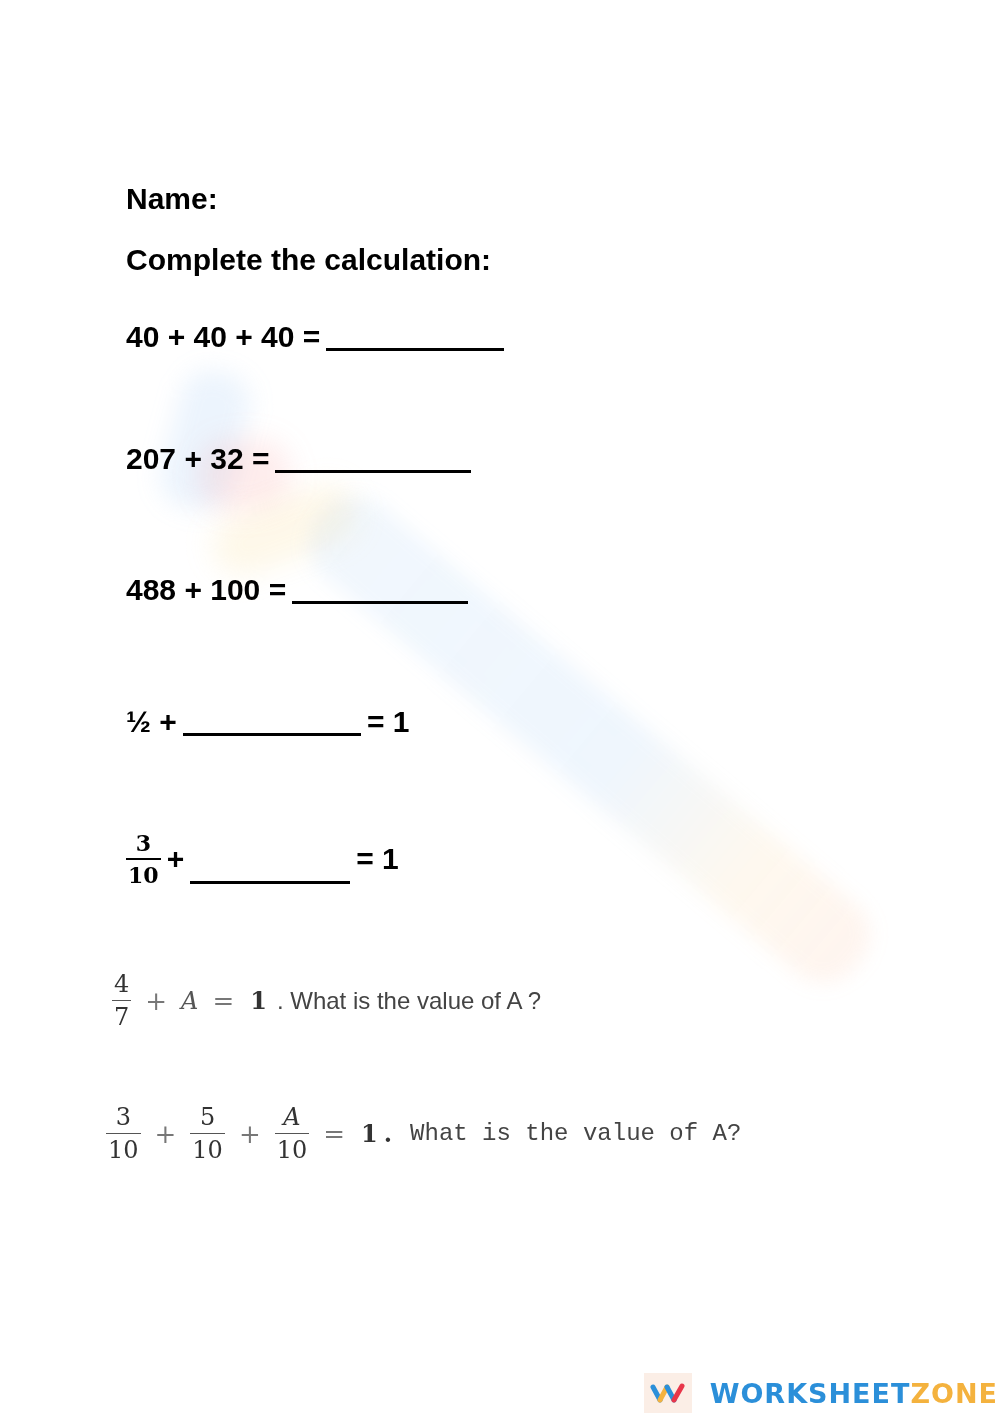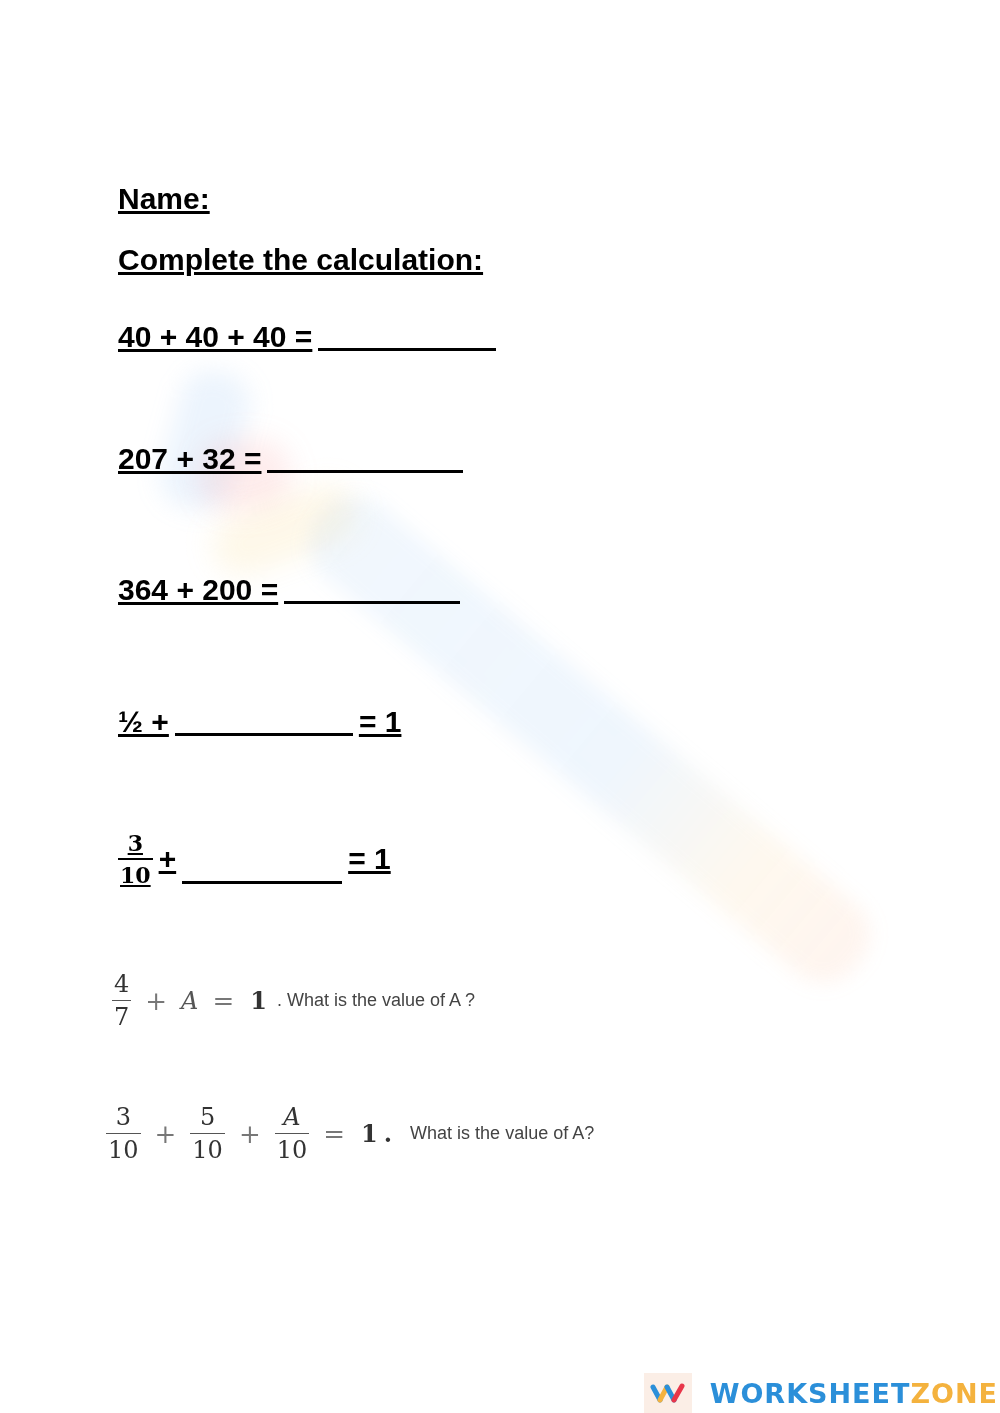--- a/index.html
+++ b/index.html
@@ -66,26 +66,25 @@
     }
 
     .content {
       position: absolute;
       left: 118px;
       top: 0;
       z-index: 1;
     }
     .line {
       position: absolute;
-      left: 0;
+      left: 8px;
       white-space: nowrap;
       font-weight: bold;
       font-size: 30px;
       line-height: 36px;
-      text-decoration: underline;
     }
     .blank {
       display: inline-block;
       border-bottom: 3px solid #000;
       height: 26px;
       vertical-align: baseline;
       margin: 0 6px 0 6px;
       position: relative;
       top: 4px;
     }
@@ -134,21 +133,21 @@
       font-style: italic;
       color: #555;
     }
     .math-line .one {
       color: #333;
       font-weight: bold;
       margin-left: 2px;
     }
     .math-line .question {
       font-family: "Liberation Sans", sans-serif;
-      font-size: 18px;
+      font-size: 24px;
       color: #444;
       margin-left: 10px;
     }
 
     .footer-logo {
       position: absolute;
       right: 0;
       bottom: 0;
       height: 40px;
       display: flex;
@@ -193,21 +192,21 @@
 
   <div class="line" style="top:308px;margin-top:10px;">
     <span>40 + 40 + 40 =</span><span class="blank" style="width:178px;"></span>
   </div>
 
   <div class="line" style="top:440px;">
     <span>207 + 32 =</span><span class="blank" style="width:196px;"></span>
   </div>
 
   <div class="line" style="top:571px;">
-    <span>364 + 200 =</span><span class="blank" style="width:176px;"></span>
+    <span>488 + 100 =</span><span class="blank" style="width:176px;"></span>
   </div>
 
   <div class="line" style="top:703px;">
     <span>½ +</span><span class="blank" style="width:178px;"></span><span>= 1</span>
   </div>
 
   <div class="line" style="top:832px; display:flex; align-items:center;">
     <span class="frac">
       <span class="num">3</span>
       <span class="bar"></span>
@@ -245,21 +244,21 @@
     </span>
     <span class="op">+</span>
     <span class="frac">
       <span class="num var">A</span>
       <span class="bar"></span>
       <span class="den">10</span>
     </span>
     <span class="op">=</span>
     <span class="one">1</span>
     <span class="one" style="margin-left:6px;">.</span>
-    <span class="question" style="margin-left:18px;">What is the value of A?</span>
+    <span class="question" style="margin-left:18px;font-family:Liberation Mono, monospace;">What is the value of A?</span>
   </div>
 
 </div>
 
 <div class="footer-logo">
   <span class="logo-icon">
     <svg width="36" height="22" viewBox="0 0 36 22">
       <path d="M3 5 L10 18" stroke="#2b8fd9" stroke-width="5" stroke-linecap="round" fill="none"></path>
       <path d="M10 18 L17 5" stroke="#f4b23e" stroke-width="5" stroke-linecap="round" fill="none"></path>
       <path d="M17 5 L24 18" stroke="#2b8fd9" stroke-width="5" stroke-linecap="round" fill="none"></path>

